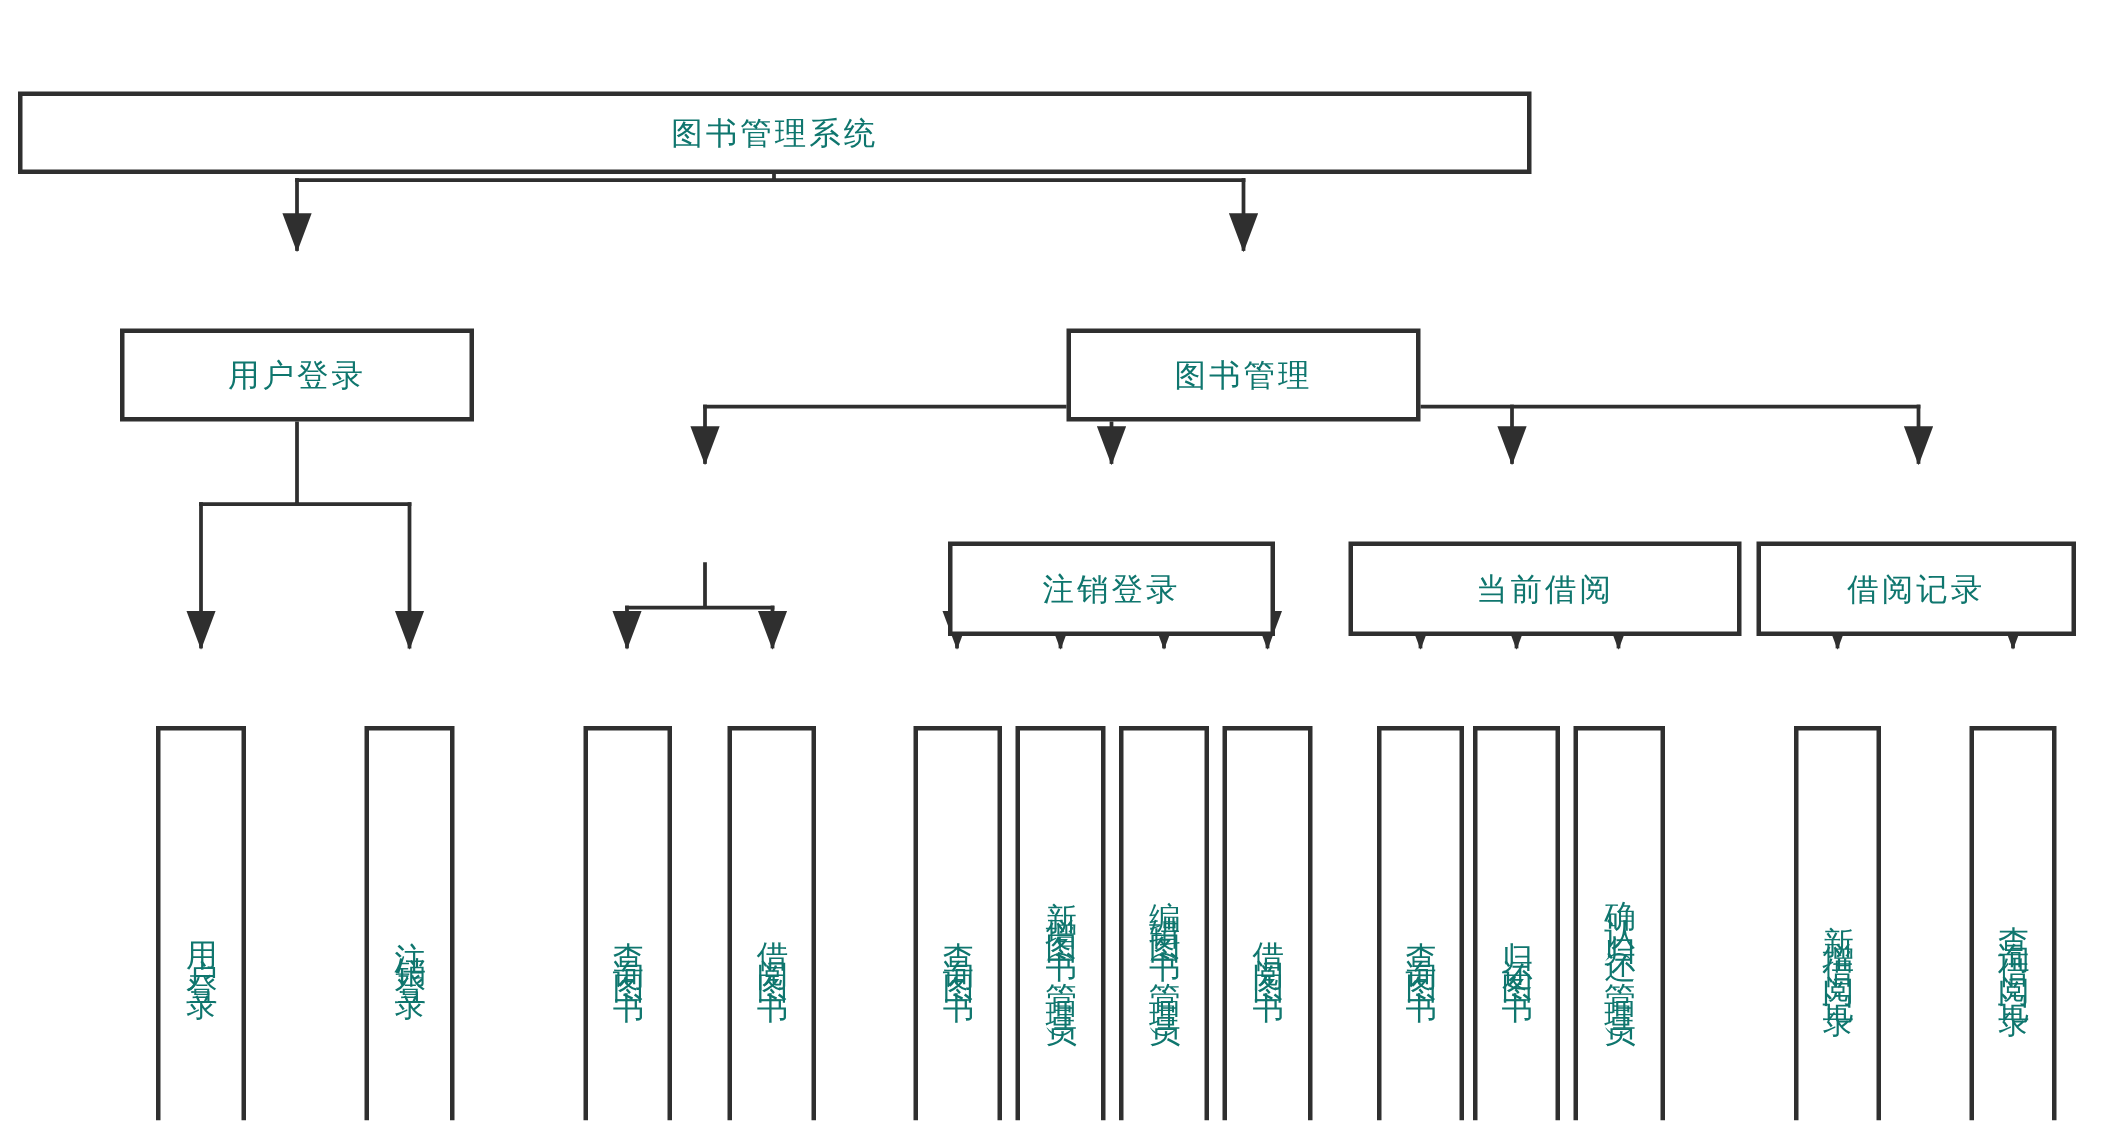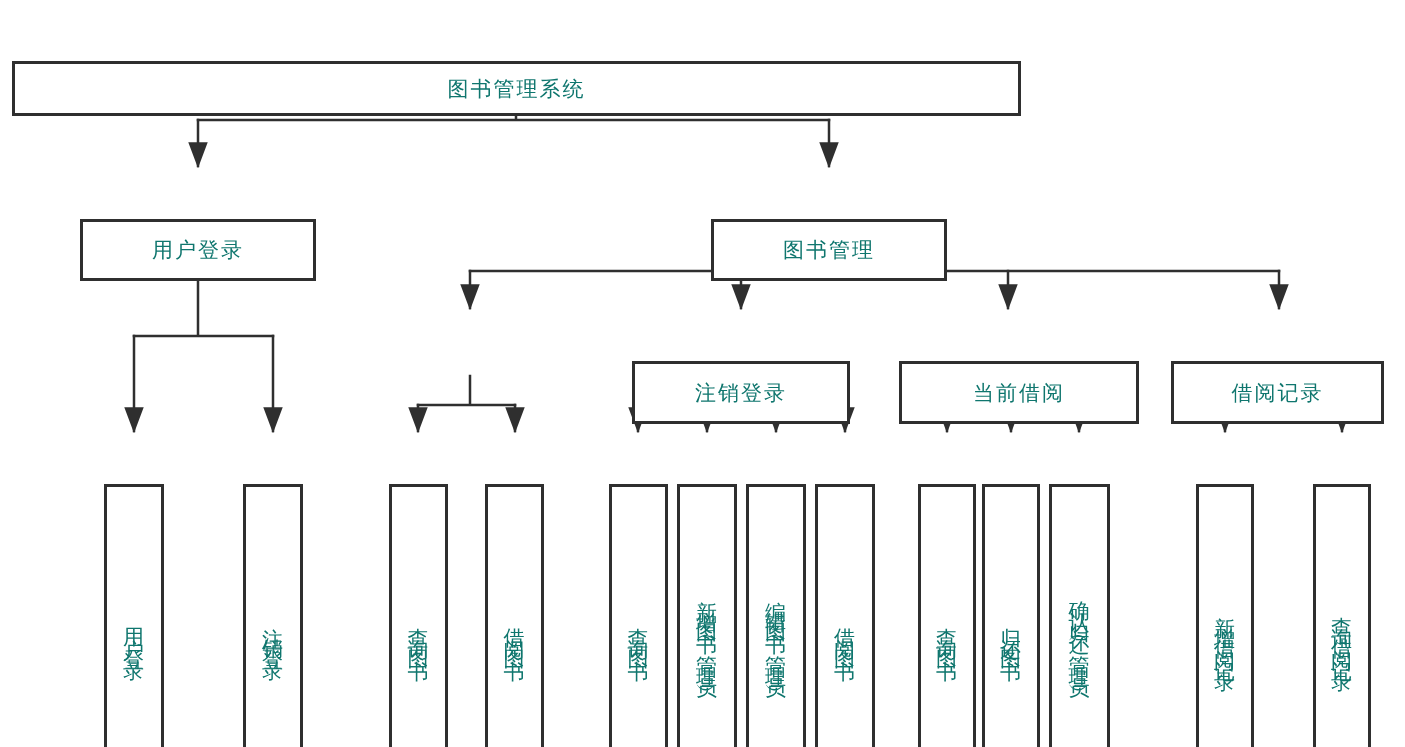--- a/index.html
+++ b/index.html
@@ -45,21 +45,21 @@
     line-height: 1;
     letter-spacing: 11px;
     white-space: nowrap;
   }
   
   .b-root { left: 12px;   top: 13px;  width: 1009px; height: 55px; }
   .b-ul   { left: 80px;   top: 171px; width: 236px;  height: 62px; }
   .b-bm   { left: 711px;  top: 171px; width: 236px;  height: 62px; }
   .b-nb   { left: 362px;  top: 313px; width: 216px;  height: 63px; }
   .b-bb   { left: 632px;  top: 313px; width: 218px;  height: 63px; }
-  .b-cb   { left: 899px;  top: 313px; width: 240px;  height: 63px; }
+  .b-cb   { left: 899px;  top: 313px; width: 262px;  height: 63px; }
   .b-br   { left: 1171px; top: 313px; width: 213px;  height: 63px; }
   
   .leaf { top: 436px; height: 298px; }
   .b-ul1  { left: 104px;  width: 60px; }
   .b-ul2  { left: 243px;  width: 60px; }
   .b-nb1  { left: 389px;  width: 59px; }
   .b-nb2  { left: 485px;  width: 59px; }
   .b-bb1  { left: 609px;  width: 59px; }
   .b-bb2  { left: 677px;  width: 60px; }
   .b-bb3  { left: 746px;  width: 60px; }

